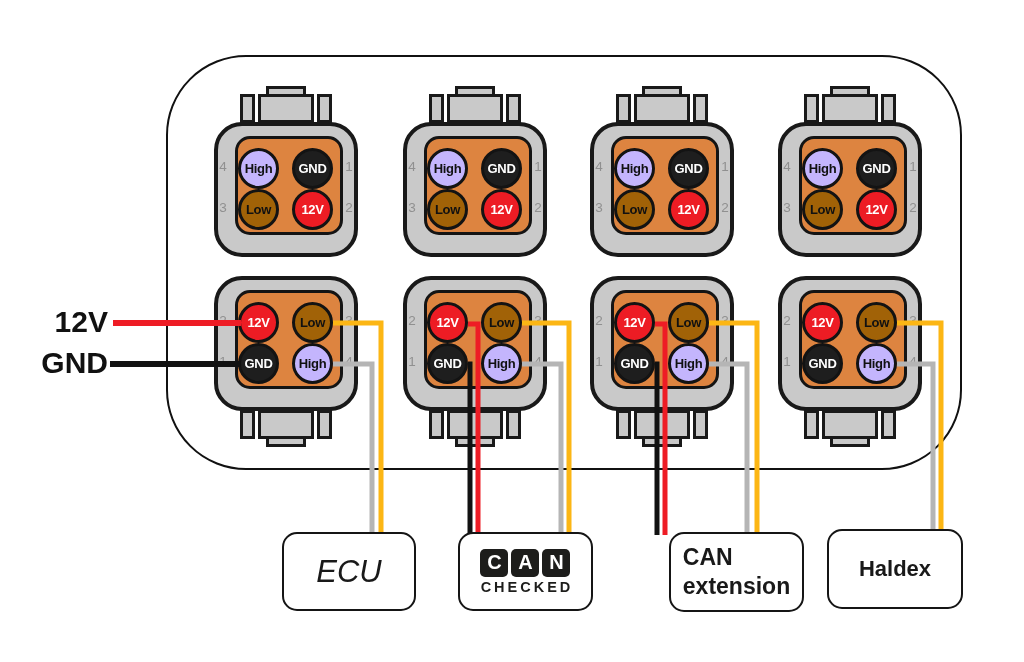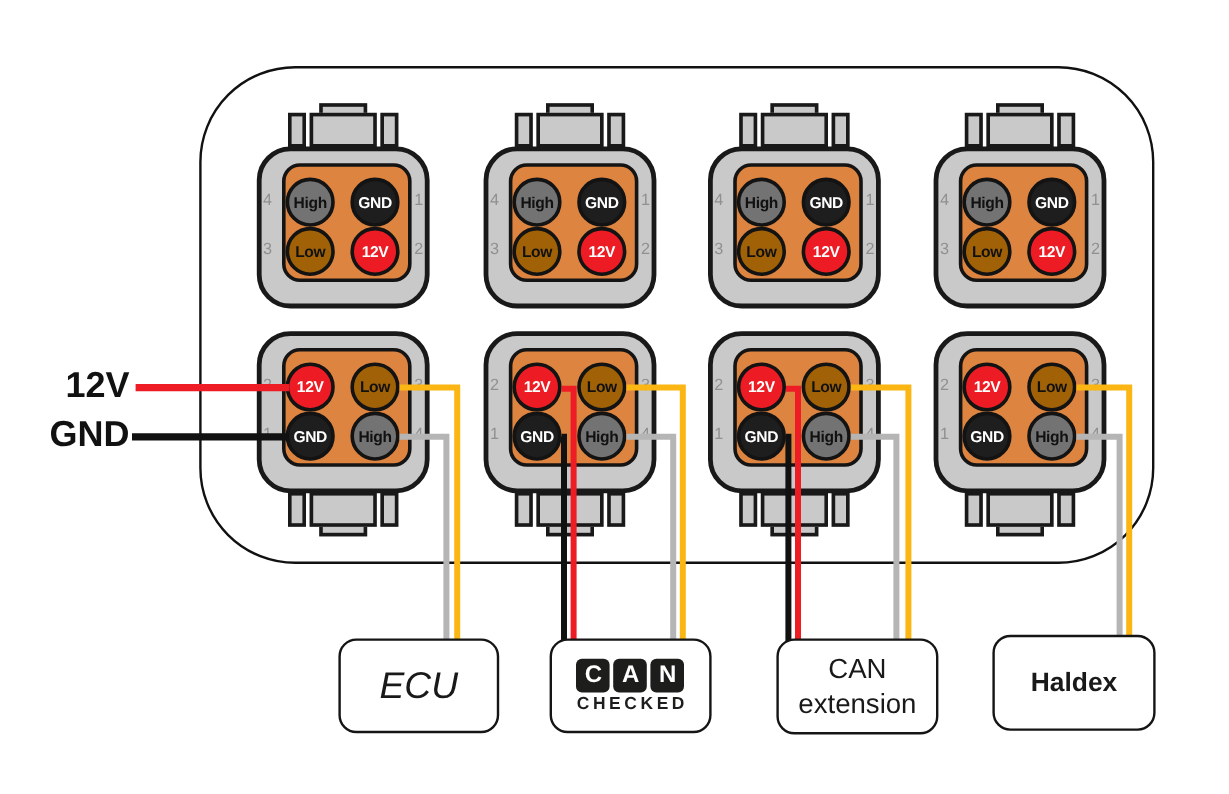--- a/index.html
+++ b/index.html
@@ -14,21 +14,21 @@
   
   .conn { position:absolute; width:144px; height:135px; z-index:2; }
   .cbody { position:absolute; inset:0; background:#c9c9c9; border:4.5px solid #191919; border-radius:28px; }
   .orange { position:absolute; left:21px; top:14px; width:108px; height:99px;
             background:#dd8440; border:3.5px solid #141414; border-radius:15px; }
   .pin { position:absolute; width:41px; height:41px; border:3px solid #131313; border-radius:50%;
          display:flex; align-items:center; justify-content:center;
          font-size:13px; font-weight:800; letter-spacing:-0.3px; }
   .pin.tl{left:24px;top:26px} .pin.tr{left:78px;top:26px}
   .pin.bl{left:24px;top:67px} .pin.br{left:78px;top:67px}
-  .pin-white{background:#737373;color:#111}
+  .pin-white{background:#c4b5fd;color:#111}
   .pin-black{background:#1e1e1e;color:#fff}
   .pin-yellow{background:#a16207;color:#111}
   .pin-red{background:#ed1c24;color:#fff}
   .num { position:absolute; width:14px; text-align:center; font-size:13.5px; color:#909090; }
   .num.nl{left:2px} .num.nr{left:128px} .num.rt{top:37px} .num.rb{top:78px}
 
   
   .tab { position:absolute; left:26px; width:92px; height:37px; }
   .conn.top .tab { top:-36px; }
   .conn.bot .tab { bottom:-36px; transform:scaleY(-1); }
@@ -38,21 +38,21 @@
   .tab .tmain{ position:absolute; bottom:0; left:18px; width:56px; height:29px; background:#c9c9c9; border:3.5px solid #191919; }
 
   
   .wires { position:absolute; left:0; top:0; z-index:3; }
 
   
   .device { position:absolute; background:#fff; border:2.5px solid #151515; border-radius:15px; z-index:4;
             display:flex; align-items:center; justify-content:center; color:#191919; }
   #ecu       { left:282px; top:532px; width:134px; height:79px; font-size:31px; font-weight:500;font-style:italic; }
   #canchecked{ left:458px; top:532px; width:135px; height:79px; }
-  #canext    { left:647px; top:532px; width:135px; height:80px; font-size:23px; font-weight:400; text-align:center; line-height:1.25; }
+  #canext    { left:669px; top:532px; width:135px; height:80px; font-size:23px; font-weight:700; line-height:1.25; }
   #haldex    { left:827px; top:529px; width:136px; height:80px; font-size:22px; font-weight:700; }
 
   .cc-logo { display:flex; flex-direction:column; align-items:center; }
   .cc-row  { display:flex; gap:3px; }
   .cc-sq   { width:28px; height:28px; background:#1d1d1b; color:#fff; border-radius:5px;
              display:flex; align-items:center; justify-content:center; font-size:20px; font-weight:800; }
   .cc-sub  { margin-top:2px; font-size:14.5px; font-weight:800; letter-spacing:3px; padding-left:3px; color:#1d1d1b; }
 
   
   .plabel { position:absolute; z-index:5; left:28px; width:80px; text-align:right;

